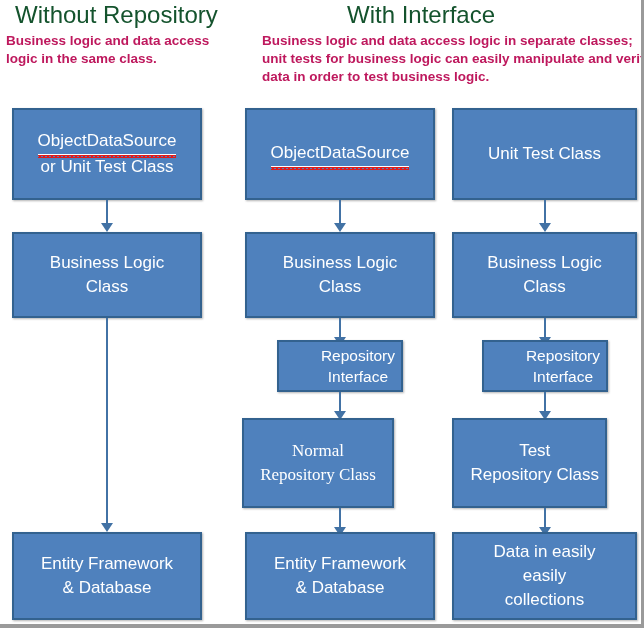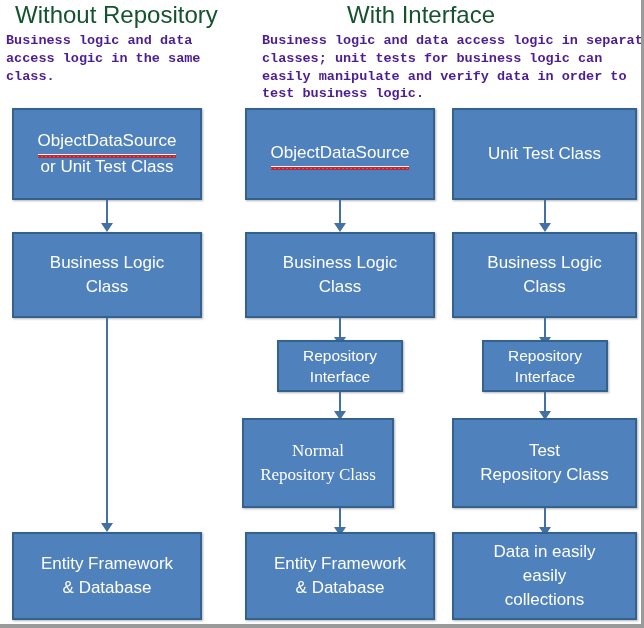--- a/index.html
+++ b/index.html
@@ -30,23 +30,22 @@
     font-size: 24px;
     font-weight: 400;
     color: #14532d;
     line-height: 1.05;
     white-space: nowrap;
   }
   .col-sub {
     position: absolute;
     font-size: 13.5px;
     font-weight: 700;
-    color: #4c1d95;
+    color: #be185d;
     line-height: 1.32;
-    font-family: Liberation Mono, monospace;
   }
 
   
   .box {
     position: absolute;
     box-sizing: border-box;
     background: #4f81bd;
     border: 2px solid #33628f;
     color: #ffffff;
     display: flex;
@@ -54,20 +53,21 @@
     justify-content: center;
     text-align: center;
     font-size: 17px;
     line-height: 1.42;
     box-shadow: 1px 1px 2px rgba(0,0,0,0.30);
     padding: 2px 6px;
   }
   .box.small {
     font-size: 15.5px;
     line-height: 1.38;
+    justify-content: flex-end;
   }
   .box .txt { display: block; }
 
   
   .spell {
     display: inline-block;
     position: relative;
     border-bottom: 1.5px solid #ffffff;
     padding-bottom: 0px;
   }
@@ -202,21 +202,21 @@
 
   <div class="box small" style="left:482px; top:340px; width:126px; height:52px;">
     <span class="txt"><span>Repository</span><br><span>Interface</span></span>
   </div>
 
   <div class="conn" style="left:538px; top:392px; height:28px;">
     <div class="stem" style="height:19px;"></div>
     <div class="head" style="top:19px;"></div>
   </div>
 
-  <div class="box" style="left:452px; top:418px; width:185px; height:90px;">
+  <div class="box" style="left:452px; top:418px; width:155px; height:90px;justify-content:flex-end;">
     <span class="txt"><span>Test</span><br><span>Repository Class</span></span>
   </div>
 
   <div class="conn" style="left:538px; top:508px; height:28px;">
     <div class="stem" style="height:19px;"></div>
     <div class="head" style="top:19px;"></div>
   </div>
 
   <div class="box" style="left:452px; top:532px; width:185px; height:88px;">
     <span class="txt"><span>Data in easily</span><br><span>easily</span><br><span>collections</span></span>

